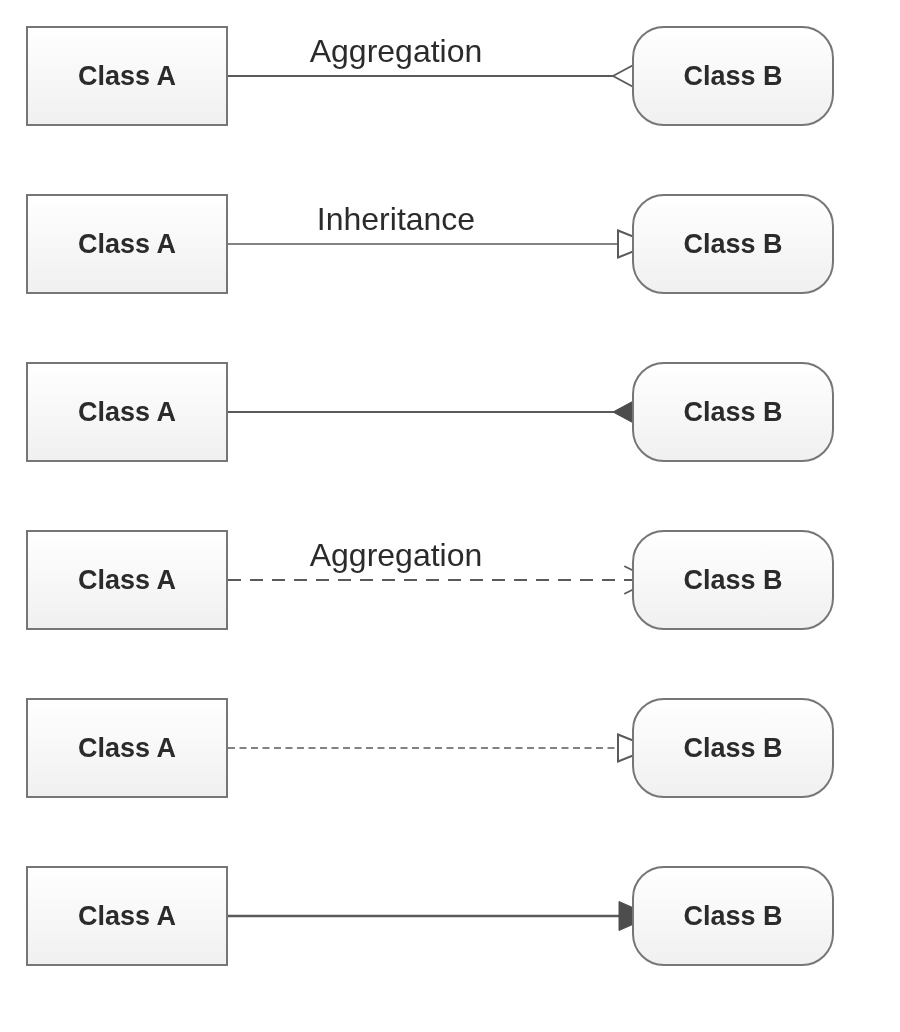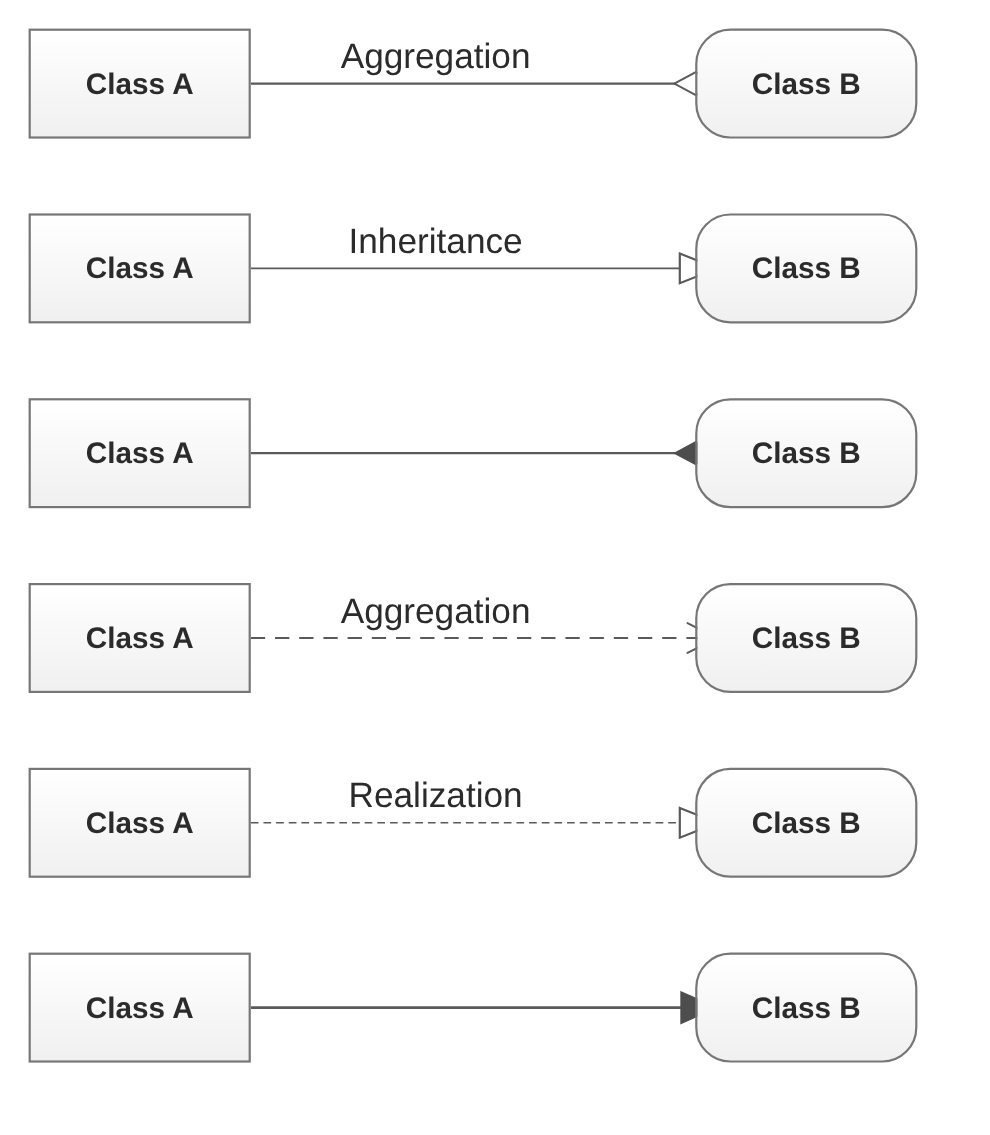--- a/index.html
+++ b/index.html
@@ -114,21 +114,20 @@
     <div class="rel-label">Aggregation</div>
     <svg class="connector" viewBox="0 0 424 100" width="424" height="100">
       <line class="edge edge-dash-long" x1="0" y1="50" x2="421" y2="50"></line>
       <polyline class="head-vee" points="397,36.5 424,50 397,63.5"></polyline>
     </svg>
     <div class="class-box box-b">Class B</div>
   </div>
 
   <div class="row row-4">
     <div class="class-box box-a">Class A</div>
-    <div class="rel-label">Realization</div>
     <svg class="connector" viewBox="0 0 424 100" width="424" height="100">
       <line class="edge edge-dash-short" x1="0" y1="50" x2="390" y2="50"></line>
       <polygon class="head-open-thick" points="390,36.5 424,50 390,63.5"></polygon>
     </svg>
     <div class="class-box box-b">Class B</div>
   </div>
 
   <div class="row row-5">
     <div class="class-box box-a">Class A</div>
     <svg class="connector" viewBox="0 0 424 100" width="424" height="100">

